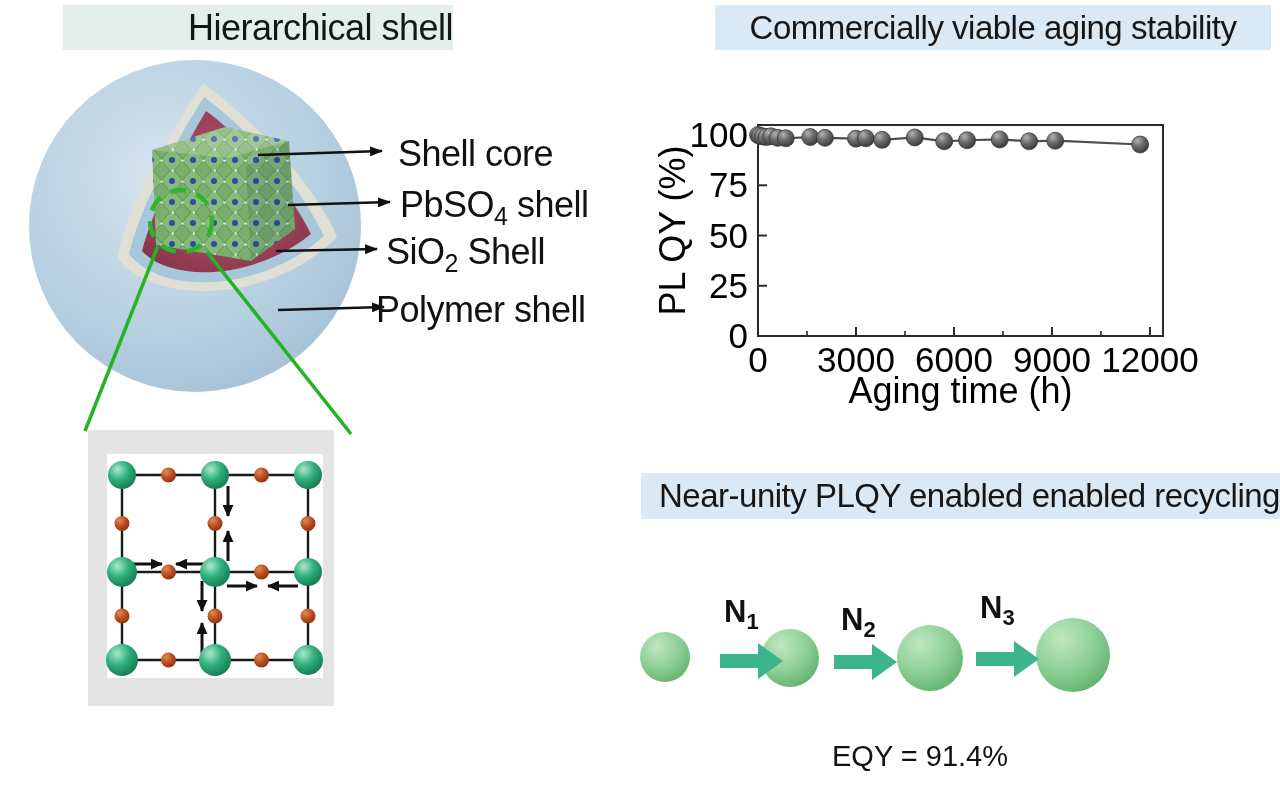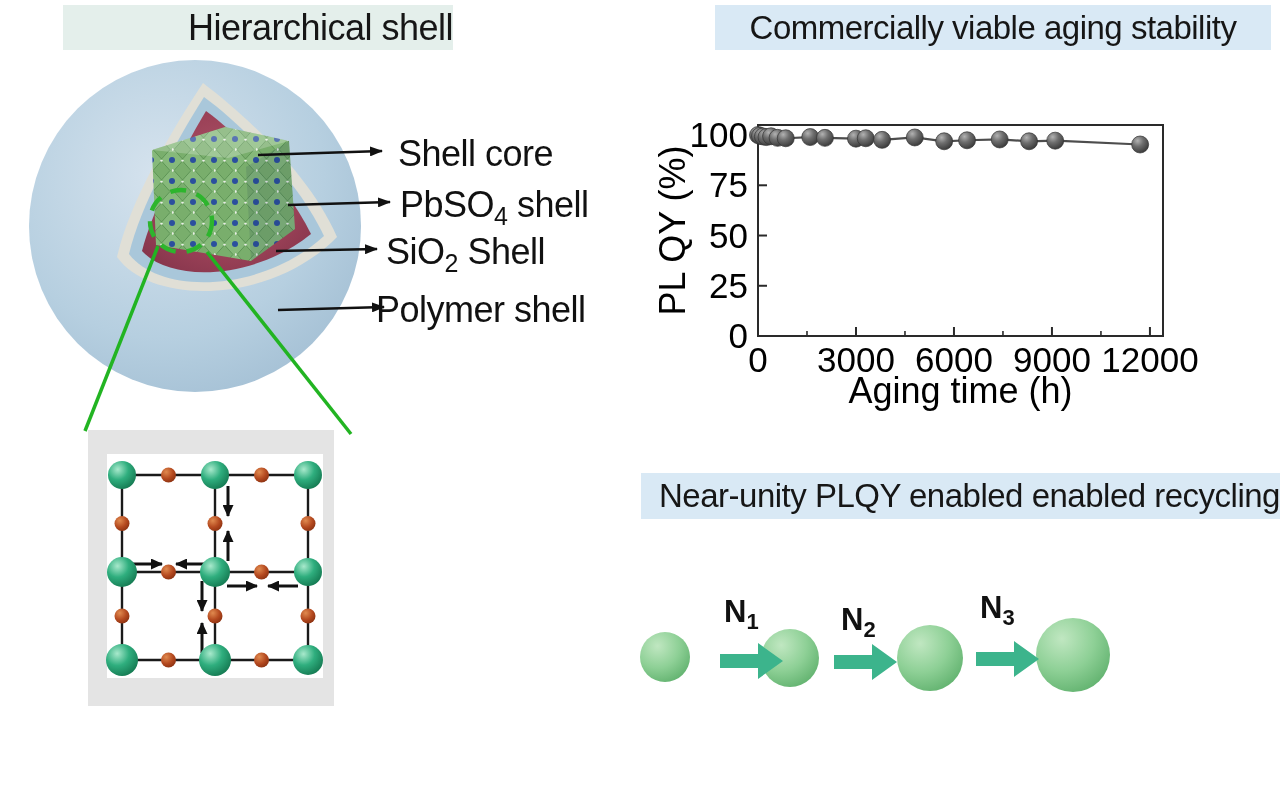--- a/index.html
+++ b/index.html
@@ -247,14 +247,15 @@
   <div class="n-label" style="left:705px;top:594px;margin-left:19px;">
     <span>N</span><sub>1</sub>
   </div>
   <div class="n-label" style="left:841px;top:602px;">
     <span>N</span><sub>2</sub>
   </div>
   <div class="n-label" style="left:980px;top:590px;text-align:center;">
     <span>N</span><sub>3</sub>
   </div>
 
+  <div class="eqy" style="left:770px;top:740px;width:300px;">EQY = 91.4%</div>
 
 </div>
 
 </body></html>

